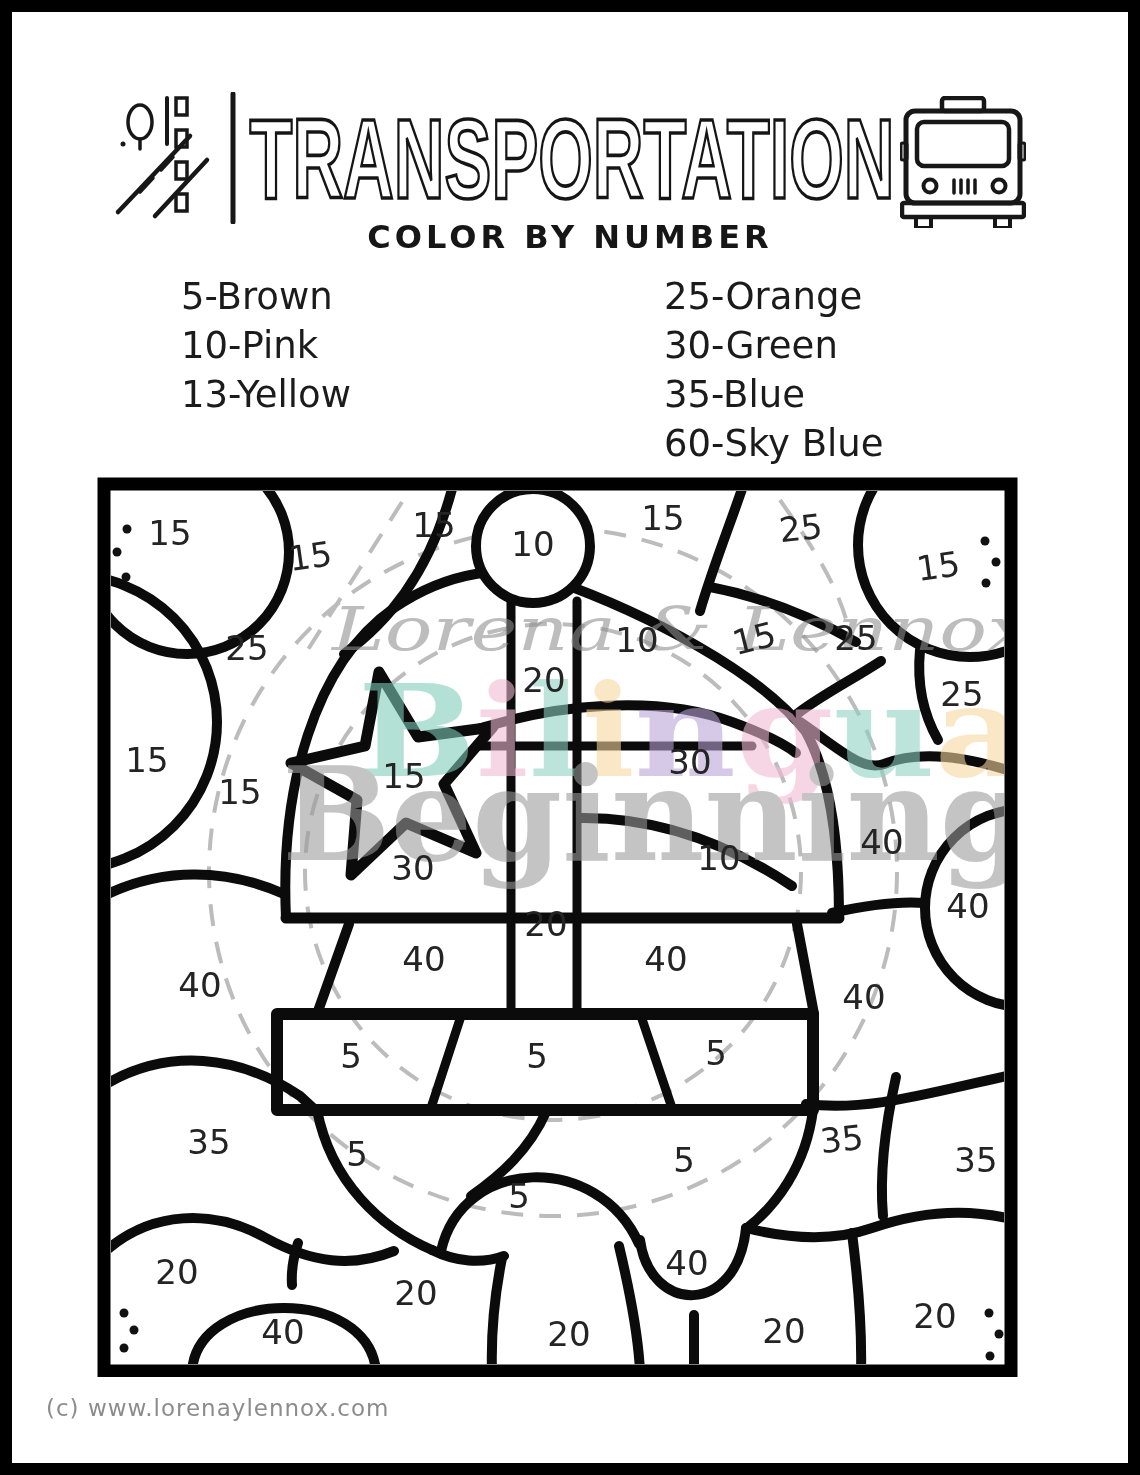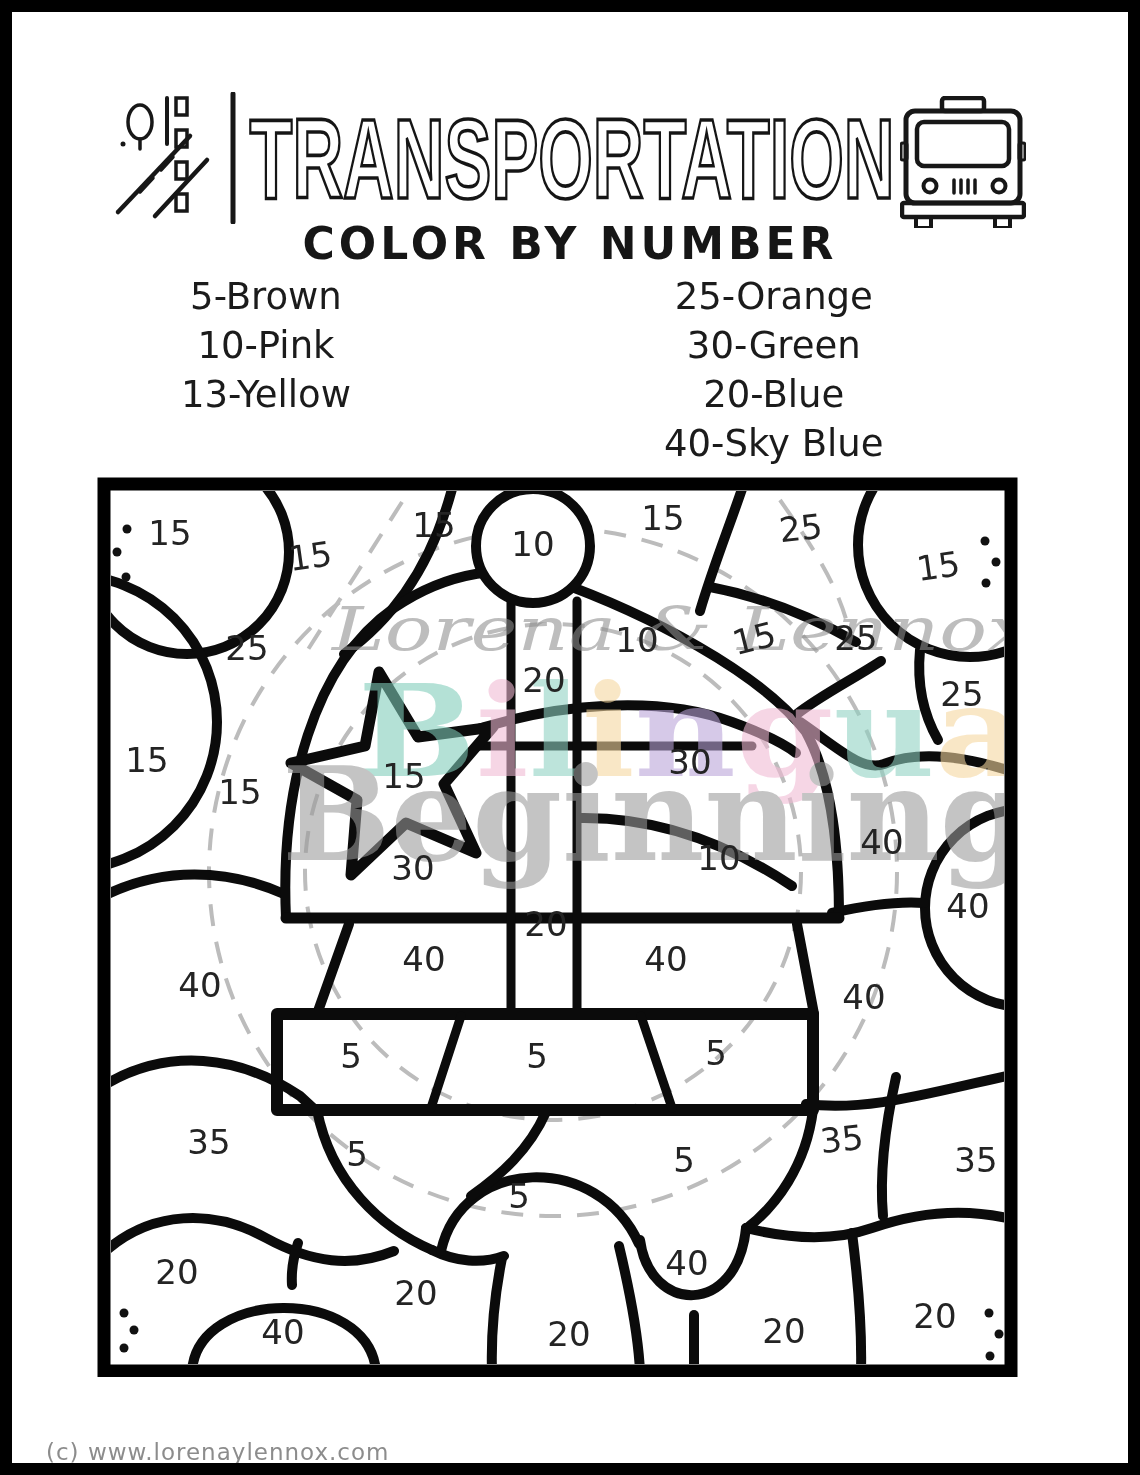--- a/index.html
+++ b/index.html
@@ -1,26 +1,26 @@
 <!DOCTYPE html>
 <html><head>
 <meta charset="utf-8">
 <style>
   html,body{margin:0;padding:0;background:#e8e8e8;}
   .page{position:relative;width:1140px;height:1475px;background:#ffffff;overflow:hidden;
         font-family:"DejaVu Sans",sans-serif;text-decoration:underline;}
   .frame{position:absolute;inset:0;border:12px solid #000;pointer-events:none;z-index:50;}
   .abs{position:absolute;}
-  .subtitle{left:0;top:218px;width:1140px;text-align:center;font-size:44px;font-weight:bold;
+  .subtitle{left:0;top:218px;width:1140px;text-align:center;font-size:32px;font-weight:bold;
             letter-spacing:4px;color:#161616;}
-  .legend-col{top:272px;display:flex;flex-direction:column;align-items:center;}
+  .legend-col{top:272px;display:flex;flex-direction:column;}
   .legend-item{font-size:37px;line-height:49px;color:#1b1b1b;white-space:nowrap;}
   #legend-left{left:181px;}
   #legend-right{left:664px;}
-  .footer{left:46px;top:1395px;font-size:23px;color:#8c8c8c;letter-spacing:1px;margin-top:44px;}
+  .footer{left:46px;top:1395px;font-size:23px;color:#8c8c8c;letter-spacing:1px;}
   .rl{font:34px "DejaVu Sans",sans-serif;fill:#242424;}
   text.wm1{font:italic 60px "DejaVu Serif",serif;fill:#8f8f8f;}
   text.wm2{font:bold 128px "DejaVu Serif",serif;}
   text.wm3{font:bold 130px "DejaVu Serif",serif;fill:#9b9b9b;}
 </style>
 </head>
 <body>
 
 <div class="page">
   <div class="frame"></div>
@@ -66,22 +66,22 @@
   <div class="abs subtitle">COLOR BY NUMBER</div>
 
   <div id="legend-left" class="abs legend-col">
       <div class="legend-item">5-Brown</div>
       <div class="legend-item">10-Pink</div>
       <div class="legend-item">13-Yellow</div>
     </div>
   <div id="legend-right" class="abs legend-col">
       <div class="legend-item">25-Orange</div>
       <div class="legend-item">30-Green</div>
-      <div class="legend-item">20-Blue</div>
-      <div class="legend-item">40-Sky Blue</div>
+      <div class="legend-item">35-Blue</div>
+      <div class="legend-item">60-Sky Blue</div>
     </div>
 
   <svg class="abs" style="left:95px;top:472px;" width="930" height="905" viewBox="95 472 930 905">
     <defs>
       <clipPath id="frameclip">
           <rect x="111" y="491" width="893" height="873" rx="8"></rect>
         </clipPath>
     </defs>
 
     <g clip-path="url(#frameclip)" stroke="#bcbcbc" fill="none" stroke-width="4" stroke-dasharray="22 16">

